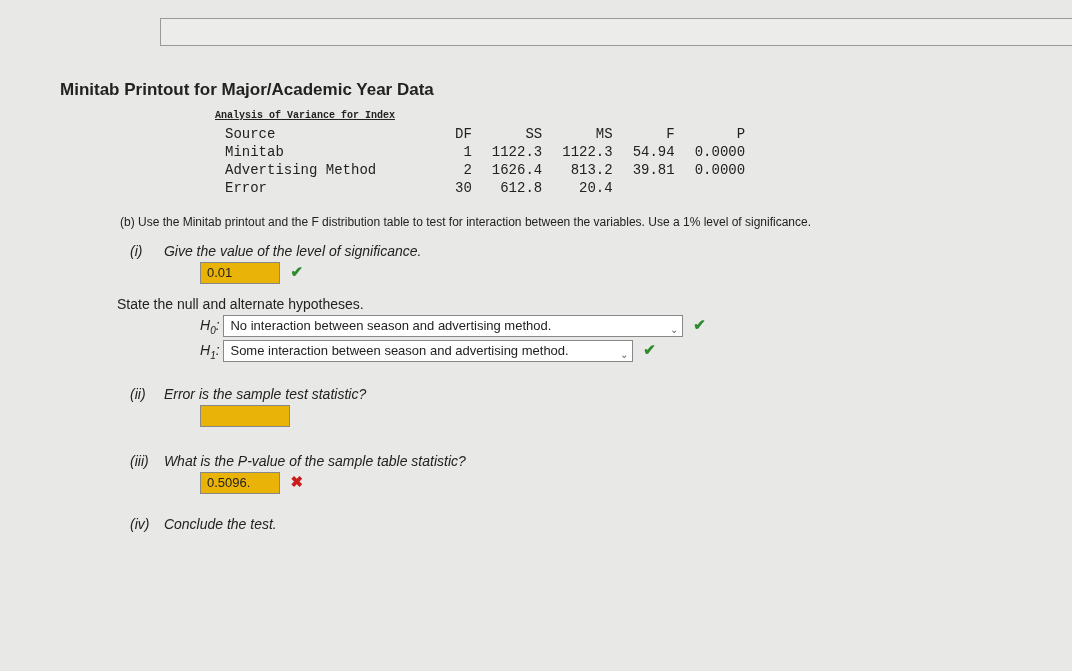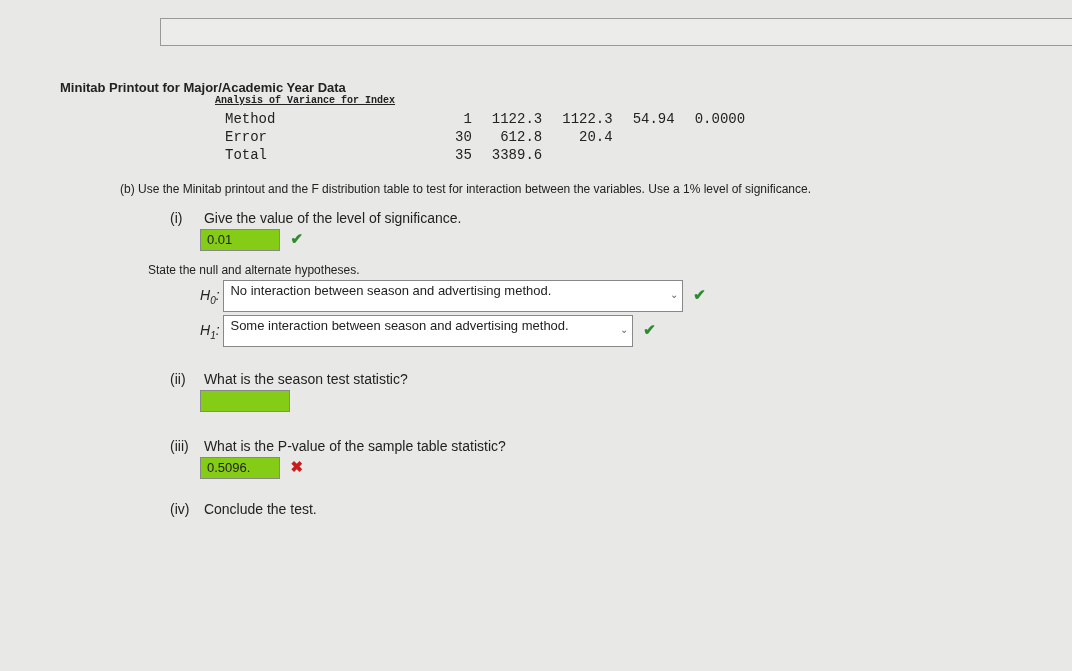--- a/index.html
+++ b/index.html
@@ -16,21 +16,22 @@
   .top-box {
     border: 1px solid #999;
     height: 28px;
     width: 980px;
     margin-left: 100px;
     margin-bottom: 34px;
     background: rgba(255,255,255,0.2);
   }
   .title {
     font-weight: bold;
-    font-size: 13px;
+    font-size: 17px;
+    margin-bottom: 10px;
   }
   .subtitle {
     font-family: "Courier New", Courier, monospace;
     font-weight: bold;
     font-size: 10px;
     margin-left: 155px;
     margin-bottom: 4px;
   }
   .subtitle u { text-decoration: underline; }
   .anova-table {
@@ -45,28 +46,29 @@
     font-weight: normal;
   }
   .anova-table .src { text-align: left; padding-right: 6px; width: 230px; }
   .question {
     margin-top: 18px;
     font-size: 12px;
     margin-left: 60px;
   }
   .sub-q {
     margin-top: 14px;
-    margin-left: 110px;
-    font-size: 14px;
+    margin-left: 70px;
+    font-size: 14px;
+    font-style: italic;
   }
   .sub-q .num { display: inline-block; width: 30px; }
   .field {
     display: inline-block;
     border: 1px solid #888;
-    background: #84cc16;
+    background: #eab308;
     height: 22px;
     line-height: 20px;
     padding: 0 6px;
     font-size: 13px;
     margin-top: 3px;
     margin-left: 140px;
   }
   .w-small { width: 80px; }
   .w-empty { width: 90px; }
   .check {
@@ -85,77 +87,85 @@
     margin-left: 140px;
     margin-top: 3px;
     font-size: 14px;
   }
   .hypo-row .hlab { font-style: italic; }
   .hypo-row sub { font-size: 10px; }
   .select-box {
     display: inline-block;
     border: 1px solid #888;
     background: #fff;
-    height: 32px;
+    height: 22px;
     line-height: 20px;
     padding: 0 20px 0 6px;
     font-size: 13px;
     position: relative;
     vertical-align: middle;
   }
   .select-box .arrow {
     position: absolute;
     right: 4px;
     top: 4px;
     font-size: 10px;
     color: #666;
   }
   .state-line {
-    margin-left: 88px;
+    margin-left: 57px;
     margin-top: 12px;
-    font-size: 12px;
+    font-size: 14px;
   }
 </style>
 </head>
 <body>
 
 <div class="top-box"></div>
 
 <div class="title">Minitab Printout for Major/Academic Year Data</div>
 
 <div class="subtitle">
   <u>Analysis of Variance for Index</u>
 </div>
 
 <table class="anova-table">
   <tbody>
+      <tr>
+    <th class="src">Source</th>
+    <th>DF</th>
+    <th>SS</th>
+    <th>MS</th>
+    <th>F</th>
+    <th>P</th>
+  </tr>
   <tr>
-    <td class="src">Method</td>
+    <td class="src">Minitab</td>
     <td>1</td>
     <td>1122.3</td>
     <td>1122.3</td>
     <td>54.94</td>
+    <td>0.0000</td>
+  </tr>
+  <tr>
+    <td class="src">Advertising Method</td>
+    <td>2</td>
+    <td>1626.4</td>
+    <td>813.2</td>
+    <td>39.81</td>
     <td>0.0000</td>
   </tr>
   <tr>
     <td class="src">Error</td>
     <td>30</td>
     <td>612.8</td>
     <td>20.4</td>
     <td></td>
     <td></td>
   </tr>
-  <tr>
-    <td class="src">Total</td>
-    <td>35</td>
-    <td>3389.6</td>
-    <td></td>
-    <td></td>
-    <td></td>
-  </tr>
 </tbody>
   </table>
 
 <div class="question">(b)  Use the Minitab printout and the F distribution table to test for interaction between the variables. Use a 1% level of significance.</div>
 
 <div class="sub-q">
   <span class="num">(i)</span>
   <span>Give the value of the level of significance.</span>
 </div>
 <div>
@@ -178,21 +188,21 @@
   <span class="hlab"><span>H</span><sub>1</sub>:</span>
   <span class="select-box" style="width:410px">
     <span>Some interaction between season and advertising method.</span>
     <span class="arrow">⌄</span>
   </span>
   <span class="check">✔</span>
 </div>
 
 <div class="sub-q" style="margin-top:24px">
   <span class="num">(ii)</span>
-  <span>What is the season test statistic?</span>
+  <span>Error is the sample test statistic?</span>
 </div>
 <div>
   <span class="field w-empty"></span>
 </div>
 
 <div class="sub-q" style="margin-top:22px">
   <span class="num">(iii)</span>
   <span>What is the P-value of the sample table statistic?</span>
 </div>
 <div>

